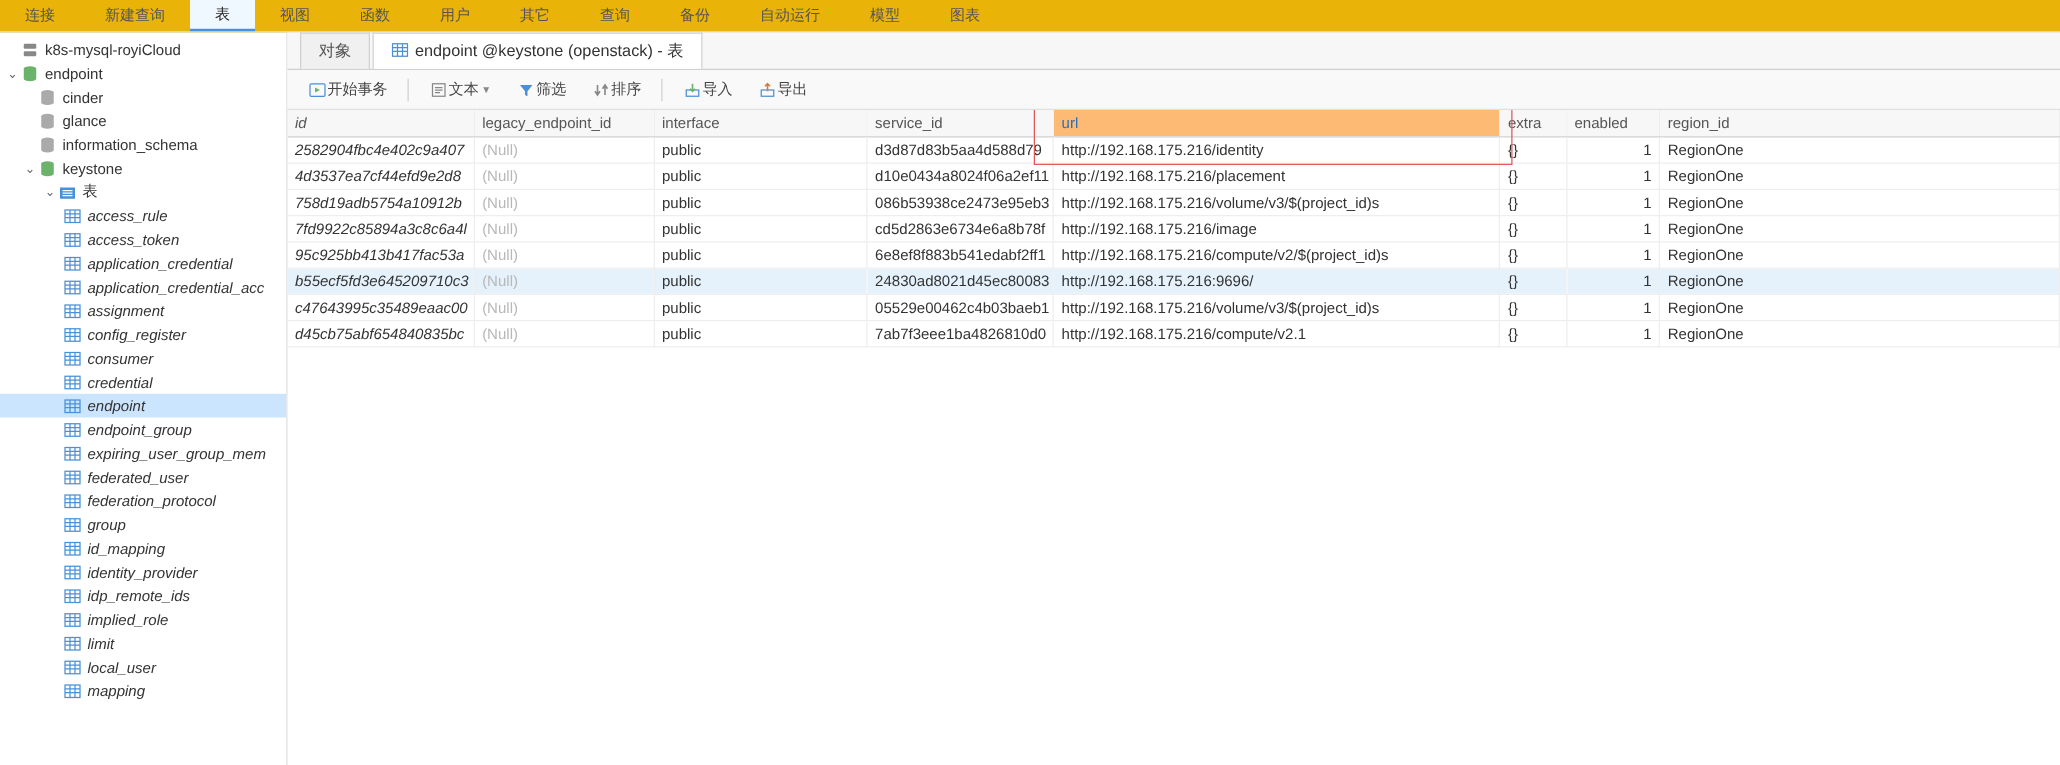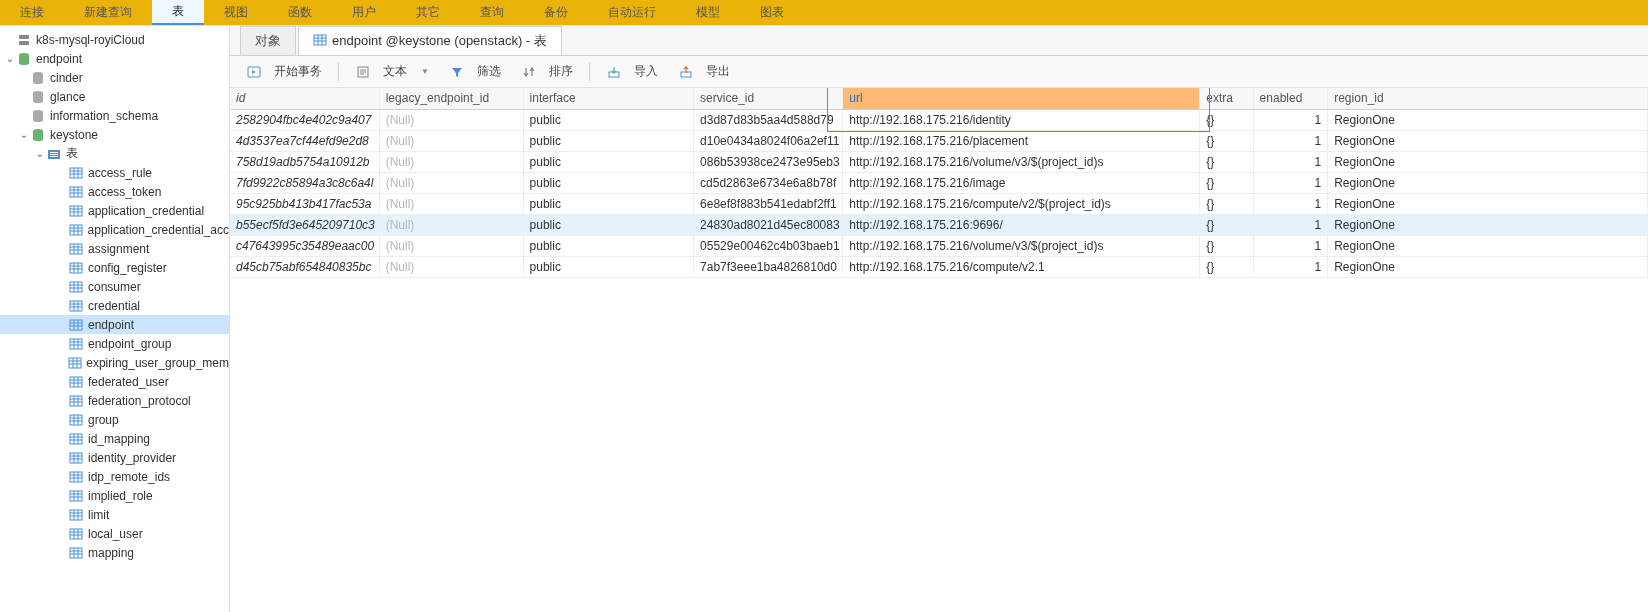--- a/index.html
+++ b/index.html
@@ -74,21 +74,21 @@
     }
     .icon-server svg { fill: #888; }
     .icon-db svg { fill: #6bb36b; }
     .icon-db-gray svg { fill: #999; }
     .icon-folder svg { fill: #4a90d9; }
     .icon-table svg { fill: #4a90d9; }
     .tree-label { color: #333; }
     .indent-0 { padding-left: 4px; }
     .indent-1 { padding-left: 18px; }
     .indent-2 { padding-left: 34px; }
-    .indent-3 { padding-left: 56px; }
+    .indent-3 { padding-left: 38px; font-style: italic; }
     
     
     .content {
       flex: 1;
       display: flex;
       flex-direction: column;
     }
     
     
     .tabs-row {
@@ -123,21 +123,21 @@
       align-items: center;
       height: 32px;
       padding: 0 8px;
       background: #f9f9f9;
       border-bottom: 1px solid #e0e0e0;
       gap: 4px;
     }
     .tb-btn {
       display: flex;
       align-items: center;
-      gap: 12px;
+      gap: 0;
       padding: 3px 8px;
       cursor: pointer;
       color: #444;
       text-align: center;
     }
     .tb-sep {
       width: 1px;
       height: 18px;
       background: #d0d0d0;
       margin: 0 4px;

